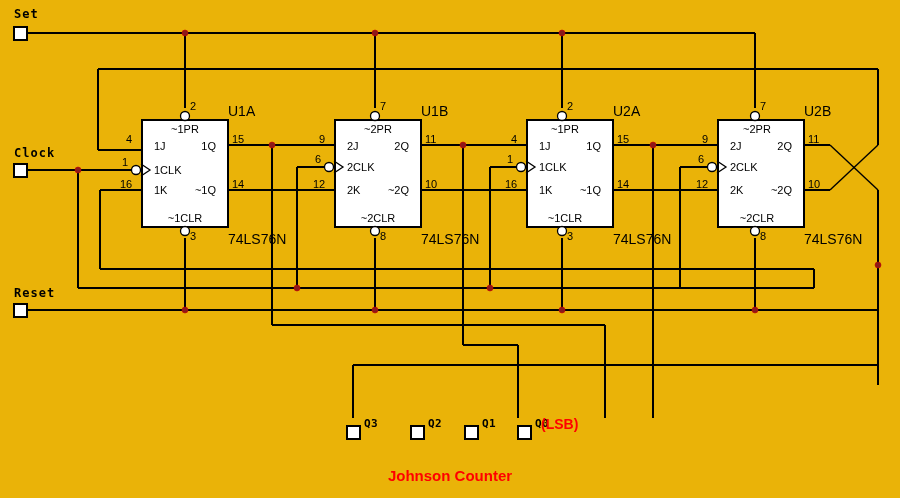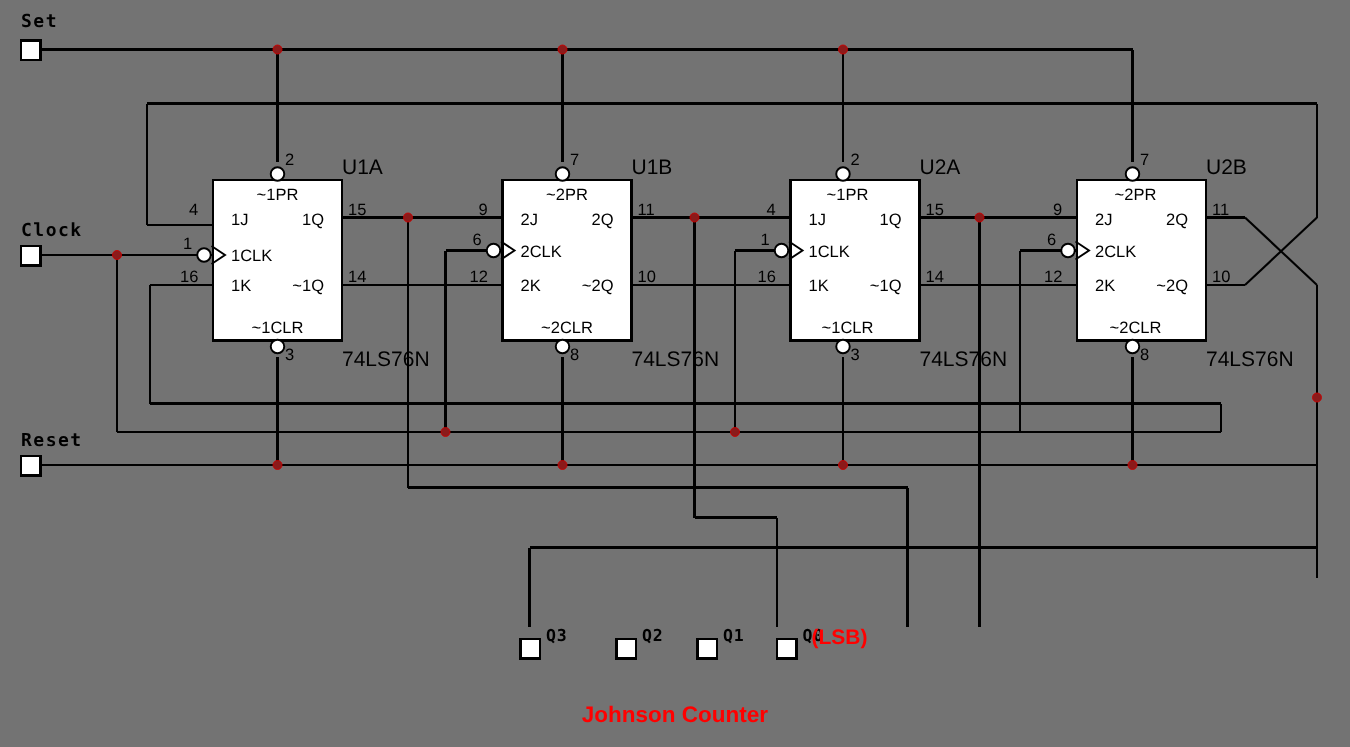--- a/index.html
+++ b/index.html
@@ -4,21 +4,21 @@
 <style>
   html, body {
     margin: 0;
     padding: 0;
     background: #ffffff;
   }
   #canvas {
     position: relative;
     width: 900px;
     height: 498px;
-    background: #737373;
+    background: #eab308;
     overflow: hidden;
     font-family: "Liberation Sans", sans-serif;
   }
   svg.sheet {
     position: absolute;
     top: 0; left: 0;
     width: 900px;
     height: 498px;
   }
   .wire {

